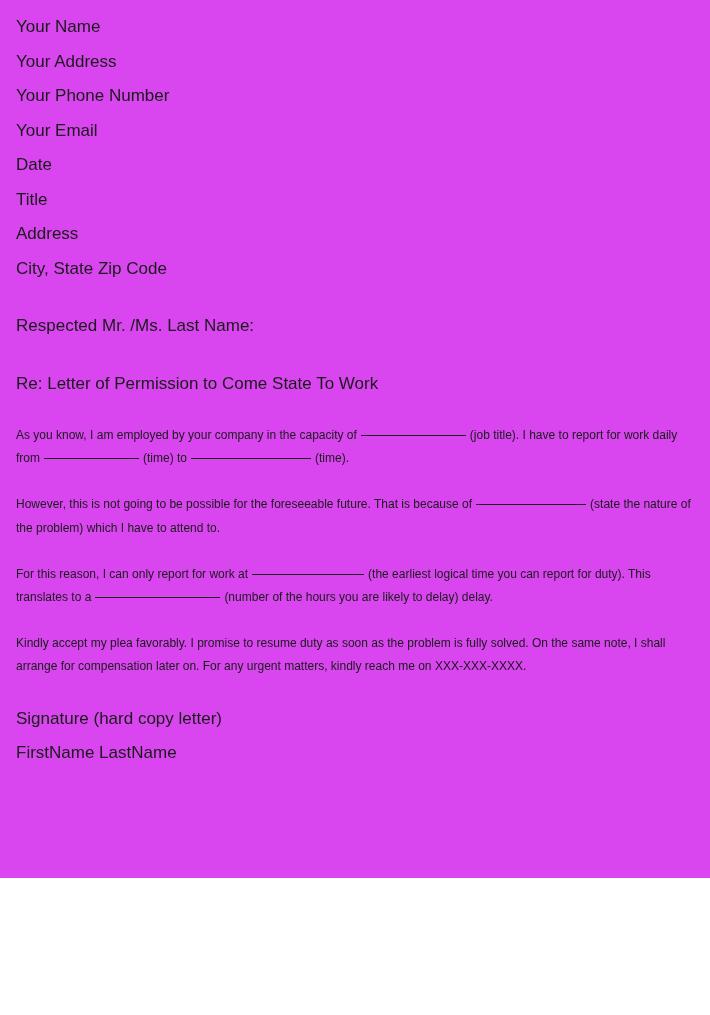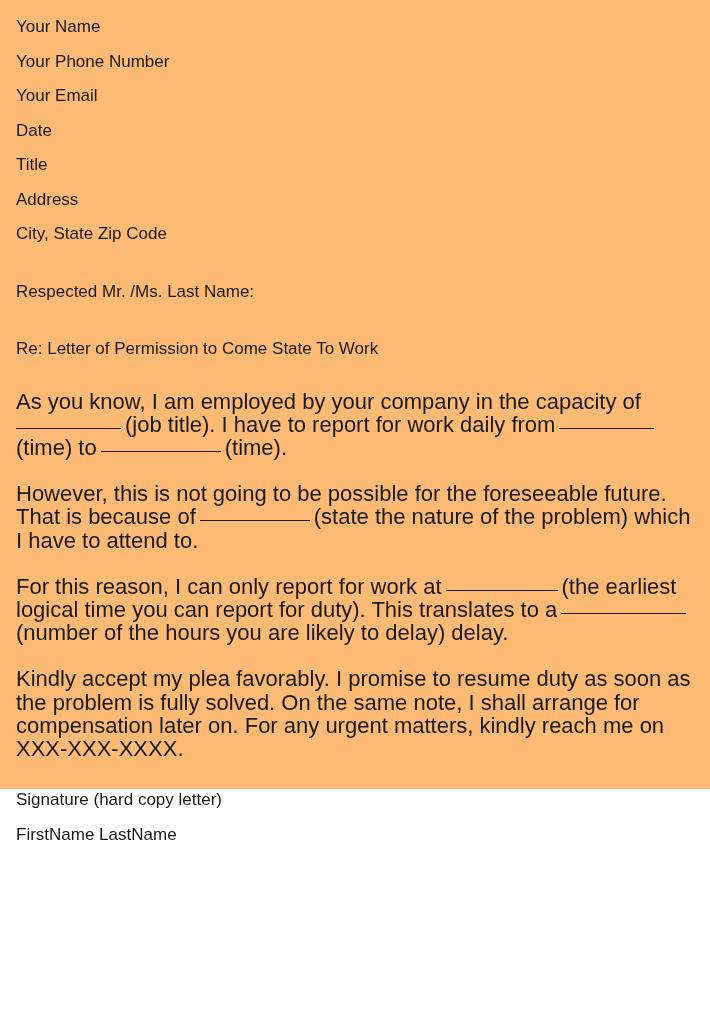--- a/index.html
+++ b/index.html
@@ -10,34 +10,34 @@
   body {
     width: 710px;
     height: 1015px;
     font-family: "Liberation Sans", sans-serif;
     color: #1a1a1a;
     -webkit-font-smoothing: antialiased;
   }
   .letter {
     box-sizing: border-box;
     width: 710px;
-    height: 789px;
+    height: 878px;
     padding: 10px 14px 16px 16px;
-    background: #fdba74;
+    background: #d946ef;
   }
   .line {
     font-size: 17px;
     line-height: 34.5px;
     white-space: nowrap;
   }
   .block-gap {
     height: 23px;
   }
   .para {
-    font-size: 22px;
+    font-size: 12px;
     line-height: 23.2px;
     margin: 0;
     max-width: 682px;
     text-align: left;
   }
   .blank {
     display: inline-block;
     border-bottom: 1.6px solid #1a1a1a;
     vertical-align: baseline;
     position: relative;
@@ -51,20 +51,21 @@
   .b-125 { width: 125px; }
   .sp { display: inline-block; width: 4px; }
 </style>
 </head>
 <body>
 
 <div class="letter">
 
   <div>
     <div class="line">Your Name</div>
+    <div class="line">Your Address</div>
     <div class="line">Your Phone Number</div>
     <div class="line">Your Email</div>
   </div>
 
   <div class="line">Date</div>
 
   <div>
     <div class="line">Title</div>
     <div class="line">Address</div>
     <div class="line">City, State Zip Code</div>

